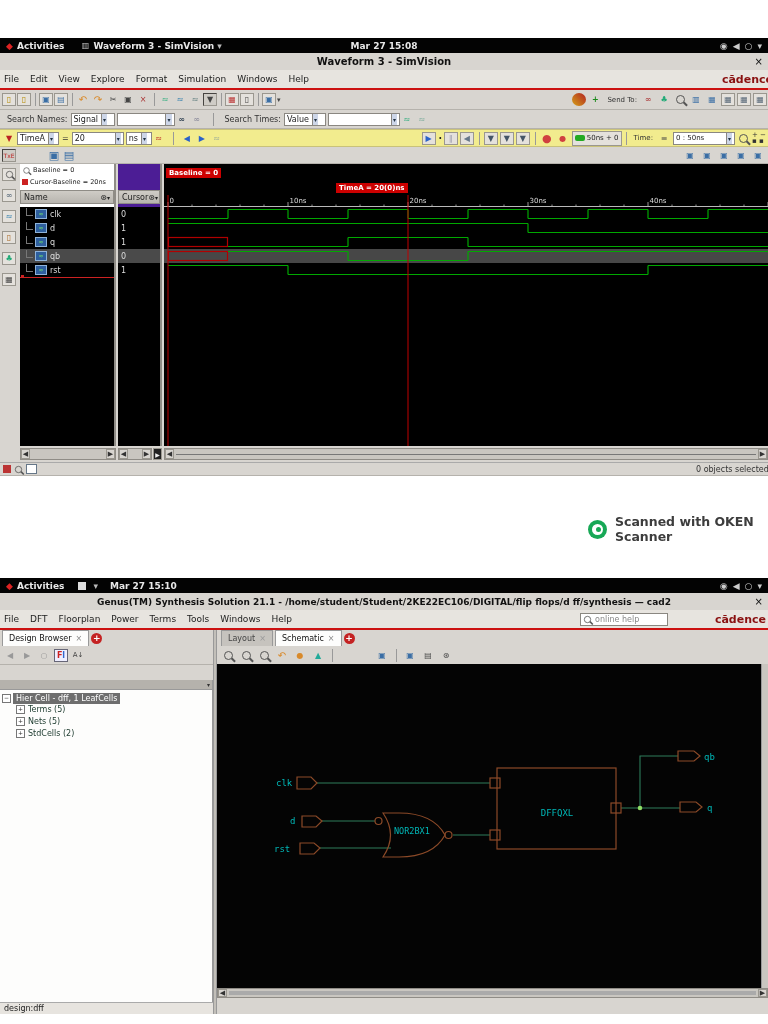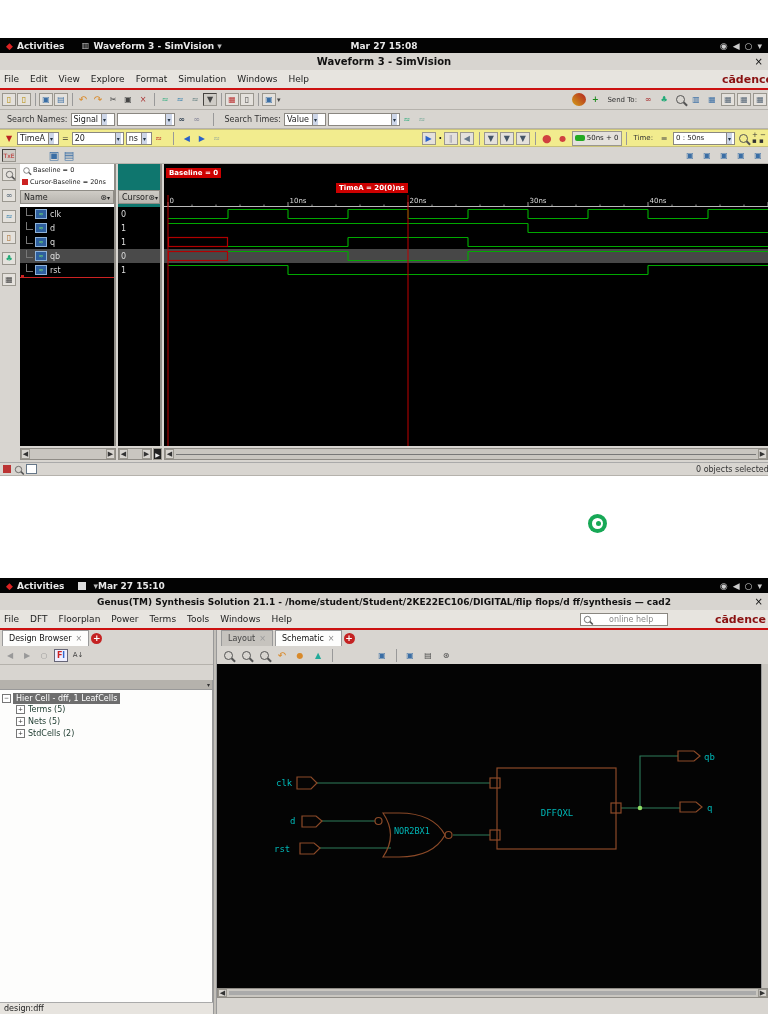--- a/index.html
+++ b/index.html
@@ -268,21 +268,21 @@
           <div class="sigrow">
             <span class="branch"></span>
             <span class="sigic">≈</span>
             <span>rst</span>
           </div>
         </div>
       <div class="abs" style="left:0;top:113px;width:100%;height:1px;background:#cc2222;z-index:3"></div>
       <div class="abs" style="left:1px;top:111px;width:3px;height:3px;background:#cc2222;z-index:3"></div>
     </div>
 
-    <div class="abs" style="left:118px;top:0;width:44px;height:282px;background:#0f766e;border-right:2px solid #8f8c86;box-sizing:border-box">
+    <div class="abs" style="left:118px;top:0;width:44px;height:282px;background:#4c1d95;border-right:2px solid #8f8c86;box-sizing:border-box">
       <div class="abs panelhdr" style="left:0;top:26px;width:100%;height:14px">
         <span>Cursor</span>
         <span style="margin-left:auto">⊛</span>
         <span style="font-size:6px">▾</span>
       </div>
       <div id="cursor-list" class="abs" style="left:0;top:43px;width:100%;height:239px;background:#000">
           <div class="sigrow" style="padding-left: 3px;">0</div>
           <div class="sigrow" style="padding-left: 3px;">1</div>
           <div class="sigrow" style="padding-left: 3px;">1</div>
           <div class="sigrow hl" style="padding-left: 3px;">0</div>
@@ -391,28 +391,29 @@
 
   <div class="abs tb r" style="left:0;top:462px;width:768px;height:12px;border-top:1px solid #aaa">
     <span style="width:8px;height:8px;background:#b33;margin:0 3px"></span>
     <span class="mag" style="transform:scale(.8)"></span>
     <span style="width:9px;height:8px;border:1px solid #678;background:#fff;margin-left:3px"></span>
     <span class="abs" style="left:696px;width:72px;overflow:hidden;white-space:nowrap;font-size:8px;color:#333">0 objects selected</span>
   </div>
 
   <div class="abs r" style="left:588px;top:514px;gap:8px">
     <span class="wm-logo"></span>
+    <span style="font-size:12.5px;font-weight:bold;color:#3d3d3d">Scanned with OKEN Scanner</span>
   </div>
 
   <div class="abs gnome r" style="left:0;top:578px;width:768px;height:15px">
     <span style="color:#d22;margin:0 4px 0 6px">◆</span>
     <span>Activities</span>
     <span style="width:8px;height:8px;background:#ddd;margin:0 4px 0 14px"></span>
     <span style="margin-left:3px;color:#bbb">▾</span>
-    <span style="margin-left:0">Mar 27 15:10</span>
+    <span style="margin-left:12px">Mar 27 15:10</span>
     <span class="abs r" style="right:6px;gap:5px;color:#ccc">
       <span>◉</span>
       <span>◀</span>
       <span>○</span>
       <span>▾</span>
     </span>
   </div>
 
   <div class="abs title r" style="left:0;top:593px;width:768px;height:17px">
     <span class="abs" style="left:0;width:768px;text-align:center;font-size:9px">Genus(TM) Synthesis Solution 21.1 - /home/student/Student/2KE22EC106/DIGITAL/flip flops/d ff/synthesis — cad2</span>
@@ -423,21 +424,21 @@
     <span id="menu2-items" class="r">
         <span class="mi">File</span>
         <span class="mi">DFT</span>
         <span class="mi">Floorplan</span>
         <span class="mi">Power</span>
         <span class="mi">Terms</span>
         <span class="mi">Tools</span>
         <span class="mi">Windows</span>
         <span class="mi">Help</span>
       </span>
-    <span class="abs r combo" style="right:100px;width:88px;gap:17px">
+    <span class="abs r combo" style="right:100px;width:88px;gap:3px">
       <span class="mag" style="transform:scale(.8)"></span>
       <span style="color:#888">online help</span>
     </span>
     <span class="abs" style="right:2px;font-size:11px;font-weight:bold;color:#8a1111">cādence</span>
   </div>
   <div class="abs redline" style="left:0;top:628px;width:768px;height:2px"></div>
 
   <div class="abs" style="left:0;top:630px;width:768px;height:384px;background:#d8d5d0">
 
     <div class="abs" style="left:0;top:0;width:213px;height:384px">

